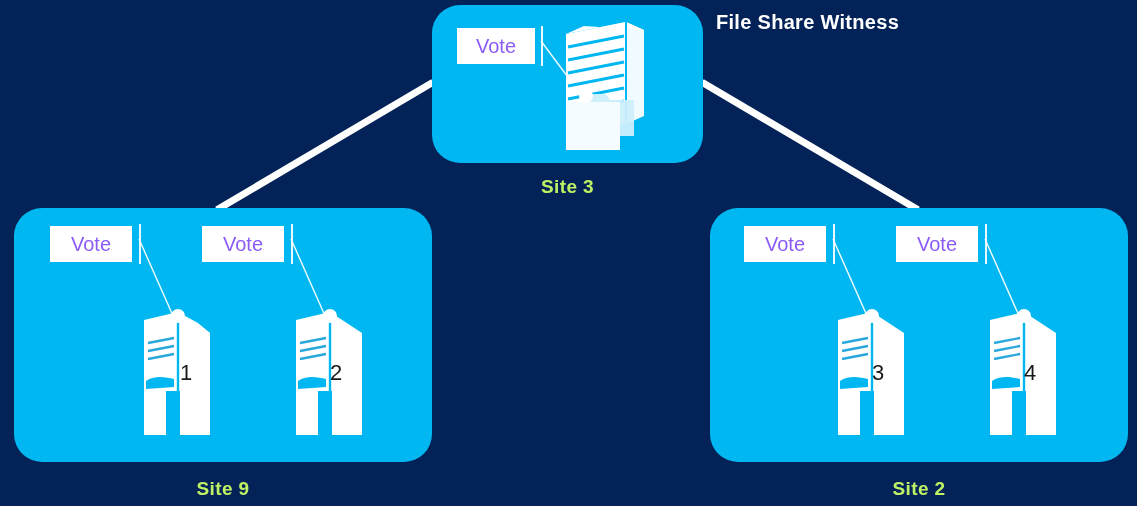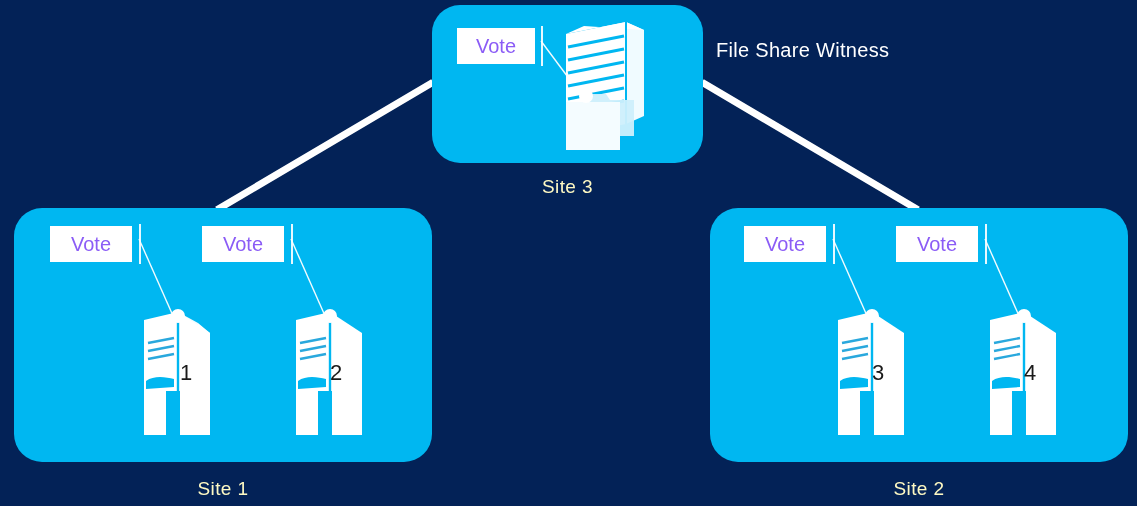--- a/index.html
+++ b/index.html
@@ -39,43 +39,42 @@
     border-radius: 28px;
     z-index: 2;
   }
   #site3-box { left: 432px; top: 5px;   width: 271px; height: 158px; }
   #site1-box { left: 14px;  top: 208px; width: 418px; height: 254px; }
   #site2-box { left: 710px; top: 208px; width: 418px; height: 254px; }
 
   
   .site-caption {
     position: absolute;
-    color: #fef9c3;
-    font-weight: normal;
+    color: #bef264;
+    font-weight: bold;
     font-size: 19px;
     letter-spacing: 0.4px;
     text-align: center;
     z-index: 3;
     white-space: nowrap;
   }
   #site3-caption { left: 432px; top: 176px; width: 271px; }
   #site1-caption { left: 14px;  top: 478px; width: 418px; }
   #site2-caption { left: 710px; top: 478px; width: 418px; }
 
   #fsw-label {
     position: absolute;
     left: 716px;
     top: 11px;
     color: #ffffff;
-    font-weight: normal;
+    font-weight: bold;
     font-size: 20px;
     letter-spacing: 0.3px;
     white-space: nowrap;
     z-index: 3;
-    margin-top: 28px;
   }
 
   
   .vote-box {
     position: absolute;
     background: #ffffff;
     color: #8b5cf6;
     font-size: 20px;
     font-family: "Liberation Sans", sans-serif;
     display: flex;
@@ -188,21 +187,21 @@
       <line x1="12" y1="38" x2="38" y2="33"></line>
       <line x1="12" y1="46" x2="38" y2="41"></line>
       <line x1="12" y1="54" x2="38" y2="49"></line>
     </g>
     <path d="M10,76 C18,70 30,72 38,74 L38,82 L10,84 Z" fill="#00b7f1"></path>
     <path d="M30,86 L44,86 L44,130 L30,130 Z" fill="#00b7f1"></path>
     <circle cx="42" cy="11" r="7" fill="#ffffff"></circle>
   </svg>
   <div class="server-num" style="left:330px; top:362px;">2</div>
 
-  <div class="site-caption" id="site1-caption">Site 1</div>
+  <div class="site-caption" id="site1-caption">Site 9</div>
 
   <div class="site-box" id="site2-box"></div>
 
   <div class="vote-box" style="left:744px; top:226px; width:82px; height:36px;">Vote</div>
   <div class="vote-tick" style="left:833px; top:224px; height:40px;"></div>
   <svg class="leader" style="left:832px; top:238px;" width="48" height="86" viewBox="0 0 48 86">
     <line x1="1" y1="1" x2="36" y2="80" stroke="#ffffff" stroke-width="1.4" opacity="0.95"></line>
   </svg>
   <svg class="server-icon" style="left:830px; top:305px;" width="82" height="135" viewBox="0 0 82 135">
     <polygon points="8,15 42,7 42,130 8,130" fill="#ffffff"></polygon>

